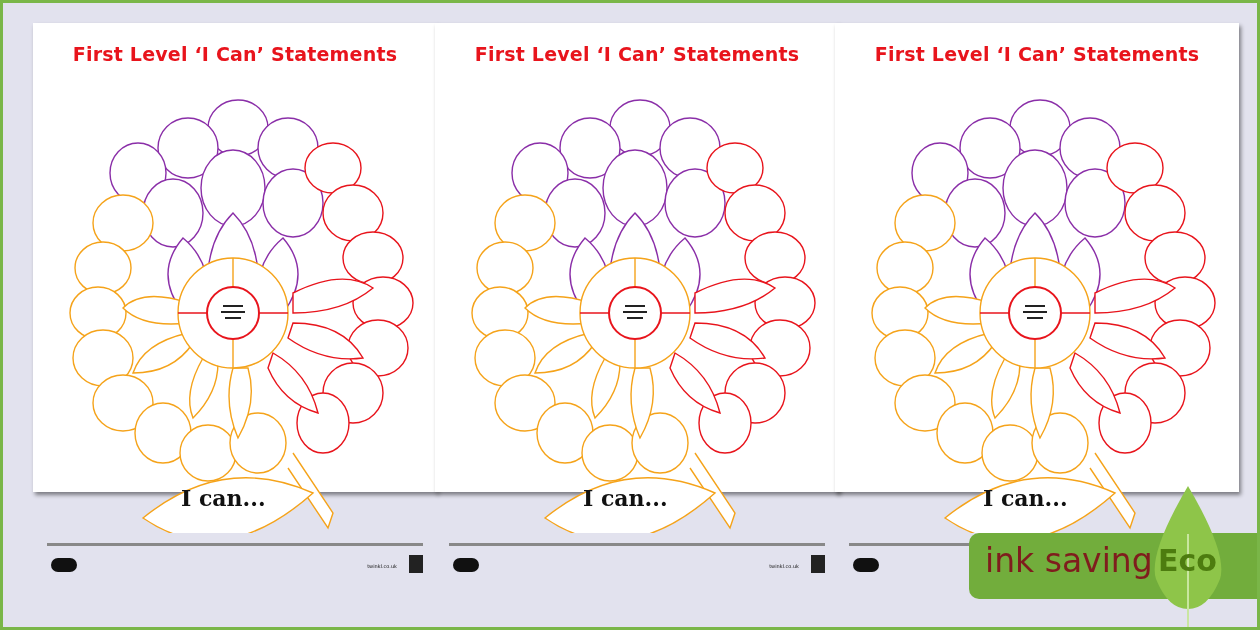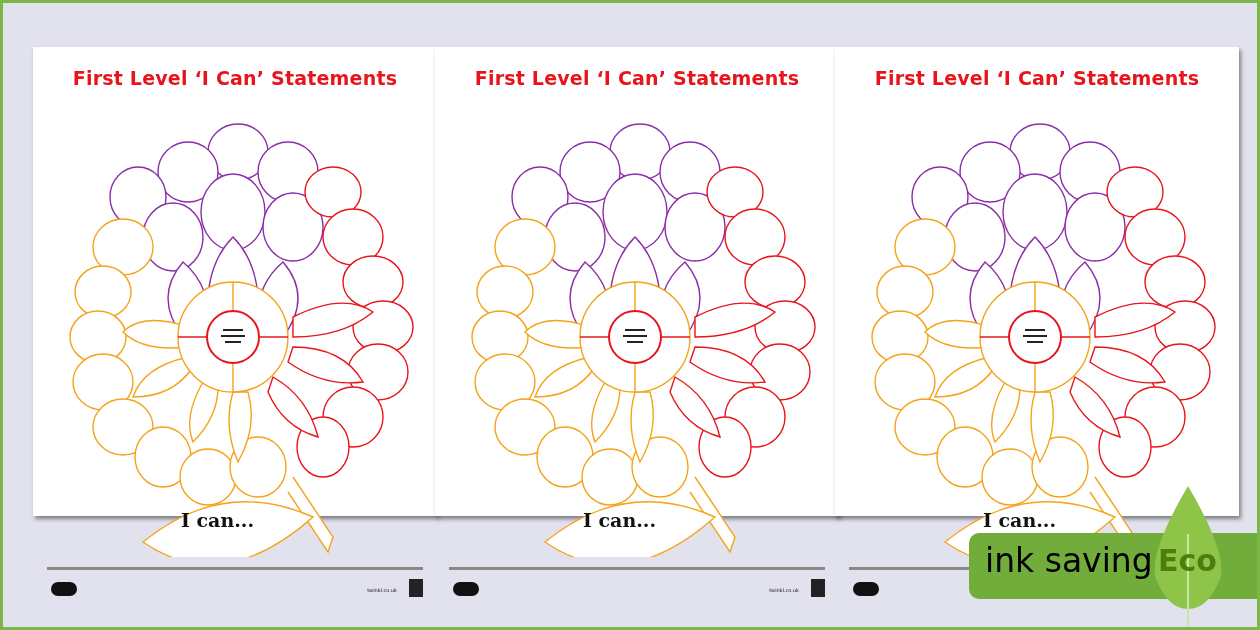--- a/index.html
+++ b/index.html
@@ -1,30 +1,30 @@
 <!DOCTYPE html>
 <html><head>
 <meta charset="utf-8">
 <style>
   html,body{margin:0;padding:0;}
   body{width:1260px;height:630px;overflow:hidden;background:#e2e2ee;position:relative;
        border:3px solid #7ab648;box-sizing:border-box;font-family:"DejaVu Serif",serif;}
-  .page{position:absolute;top:44px;width:404px;height:469px;background:#fff;
+  .page{position:absolute;top:20px;width:404px;height:469px;background:#fff;
         box-shadow:2px 3px 4px rgba(0,0,0,.45);}
   .title{position:absolute;top:20px;left:0;right:0;text-align:center;color:#e8141c;
          font-weight:bold;font-size:19px;font-family:"DejaVu Sans",sans-serif;letter-spacing:.2px;}
   .flower{position:absolute;left:0;top:50px;}
-  .ican{position:absolute;top:462px;left:148px;font-weight:bold;font-size:19px;color:#111;}
+  .ican{position:absolute;top:462px;left:148px;font-weight:bold;font-size:22px;color:#111;}
   .foot{position:absolute;left:14px;right:14px;top:520px;border-top:3px solid #888;}
   .logo{position:absolute;left:18px;top:535px;width:26px;height:14px;background:#111;border-radius:8px;}
   .copy{position:absolute;right:40px;top:540px;font-size:5px;color:#111;font-family:"DejaVu Sans",sans-serif;}
   .badge-ic{position:absolute;right:14px;top:532px;width:14px;height:18px;background:#222;}
   .eco{position:absolute;left:966px;top:530px;width:294px;height:66px;background:#72ad3c;
        border-radius:10px 0 0 10px;}
-  .eco-text{position:absolute;left:16px;top:8px;color:#000000;font-size:33px;font-family:"DejaVu Sans",sans-serif;}
+  .eco-text{position:absolute;left:16px;top:8px;color:#7f1d1d;font-size:33px;font-family:"DejaVu Sans",sans-serif;}
   .eco-drop{position:absolute;left:1145px;top:481px;}
   .eco-label{position:absolute;left:1155px;top:540px;color:#4d7c0f;font-weight:bold;font-size:30px;font-family:"DejaVu Sans",sans-serif;}
 </style>
 </head>
 <body>
 
 <div class="page" style="left:30px">
   <div class="title">First Level ‘I Can’ Statements</div>
   <div class="flower">
 <svg width="404" height="460" viewBox="0 0 404 460">

